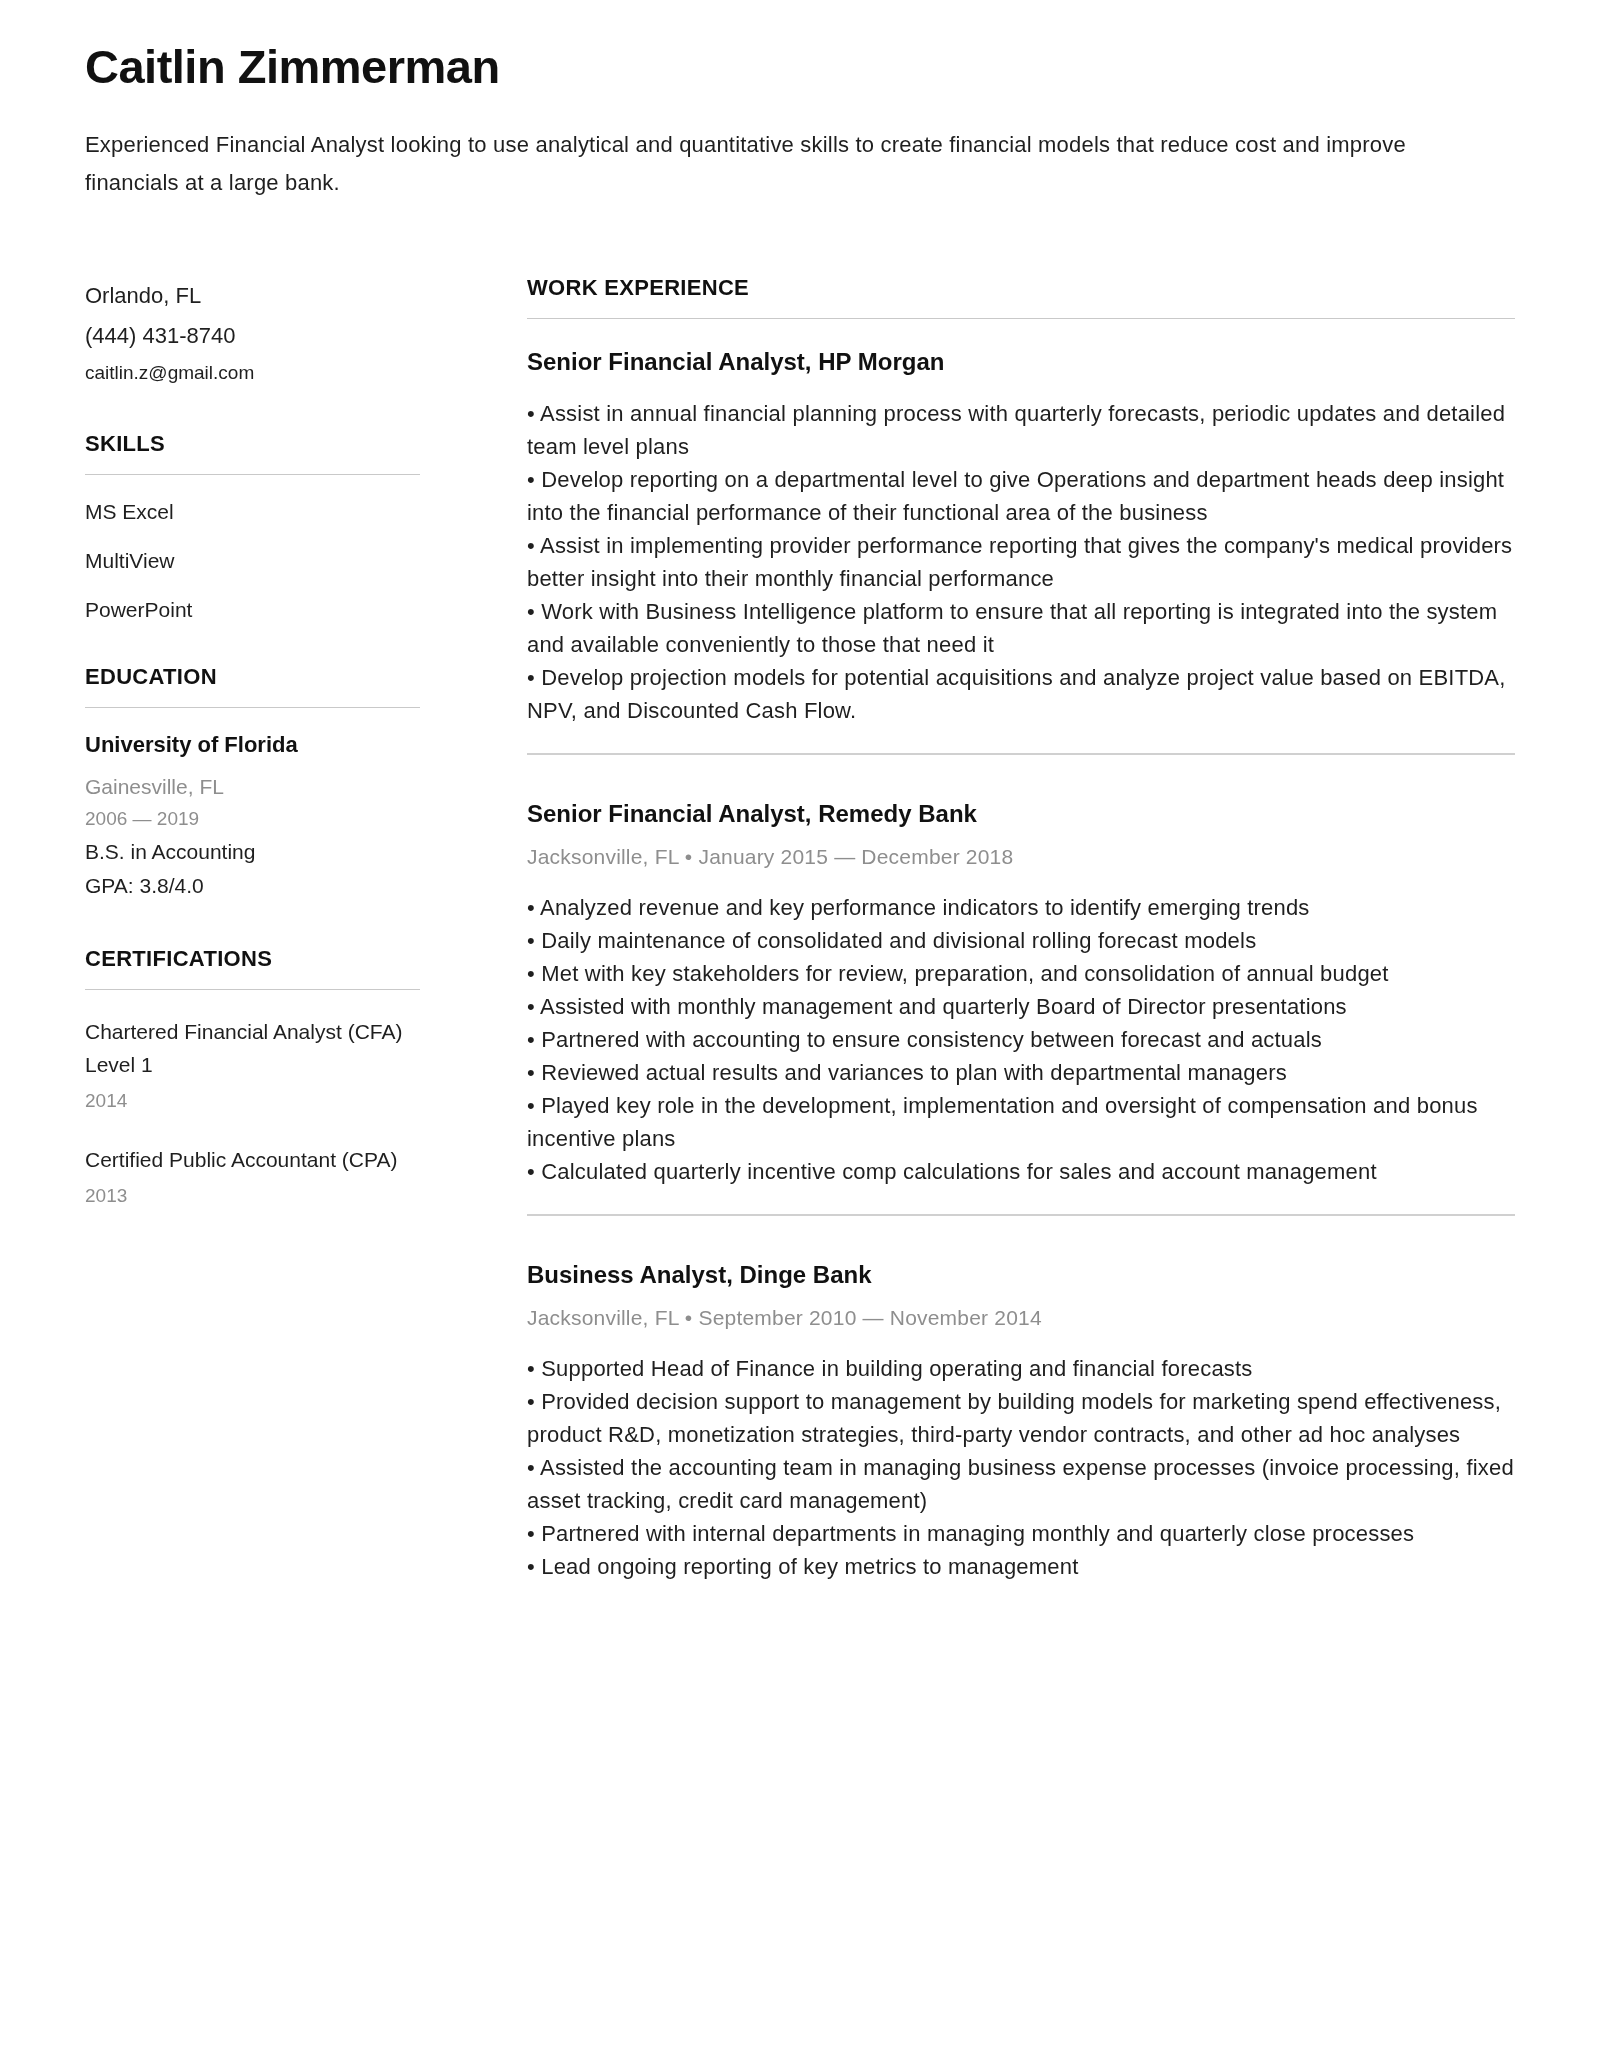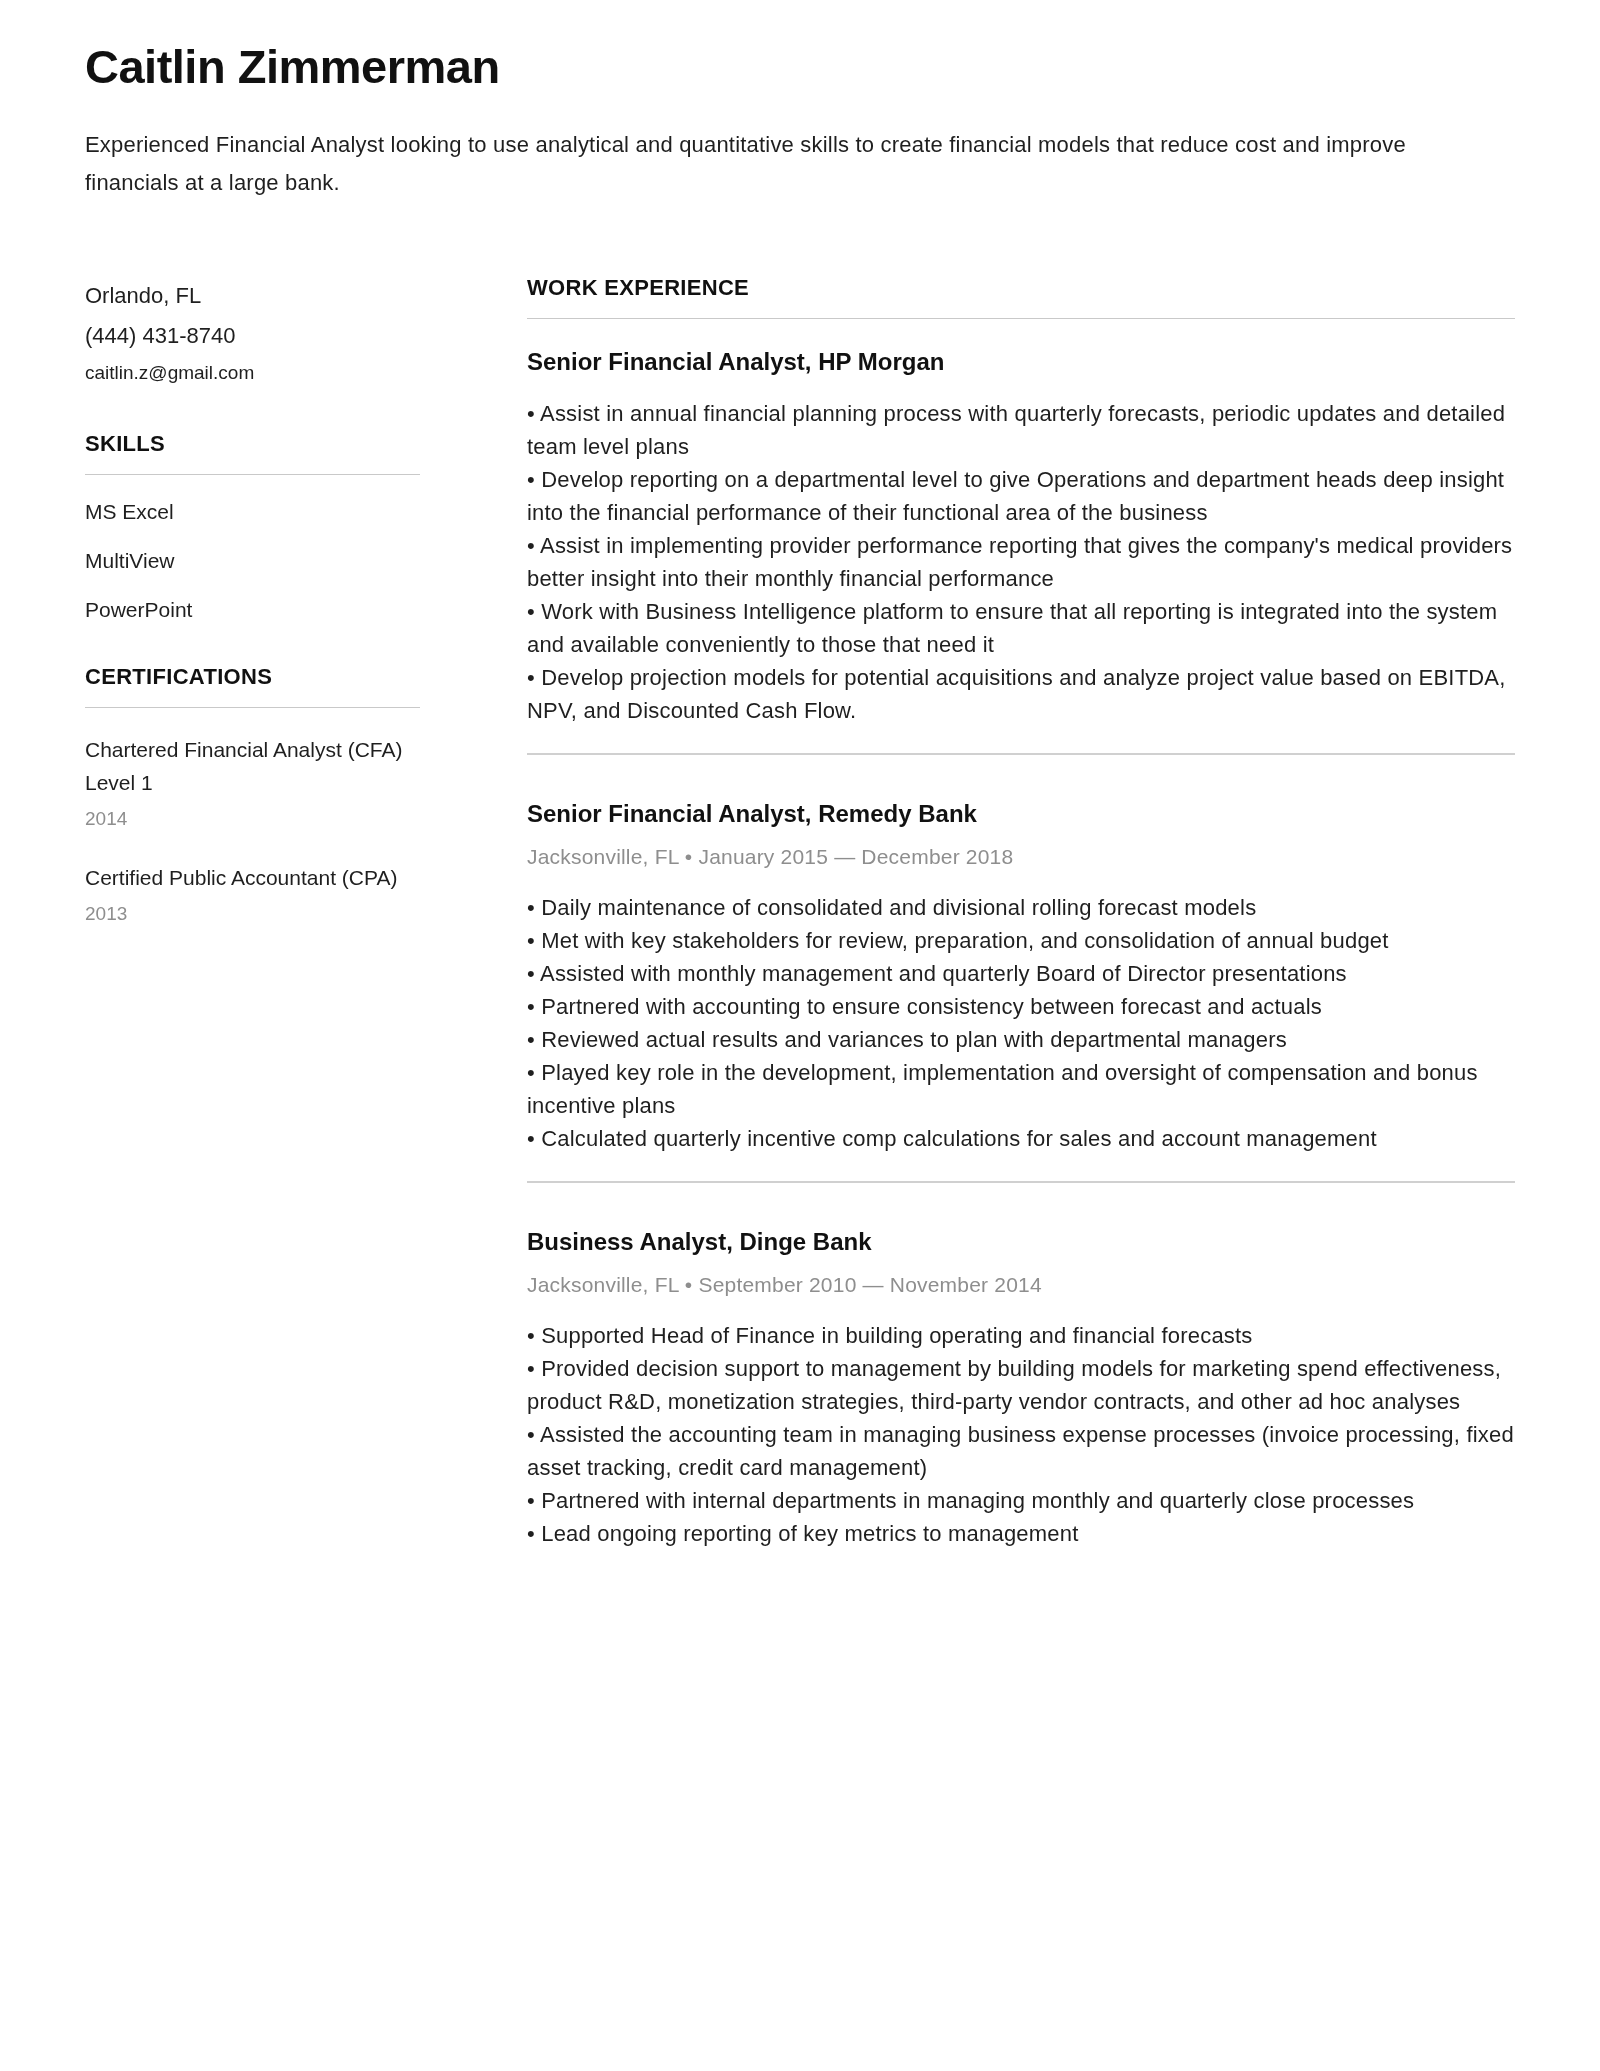--- a/index.html
+++ b/index.html
@@ -124,20 +124,30 @@
 
       <div class="side-section">
         <div class="sec-heading">SKILLS</div>
         <div class="skill-list">
           <div class="skill-item">MS Excel</div>
           <div class="skill-item">MultiView</div>
           <div class="skill-item">PowerPoint</div>
         </div>
       </div>
 
+      <div class="side-section">
+        <div class="sec-heading">EDUCATION</div>
+        <div class="edu-block">
+          <div class="edu-school">University of Florida</div>
+          <div class="edu-location">Gainesville, FL</div>
+          <div class="edu-dates">2006 — 2019</div>
+          <div class="edu-degree">B.S. in Accounting</div>
+          <div class="edu-gpa">GPA: 3.8/4.0</div>
+        </div>
+      </div>
 
       <div class="side-section">
         <div class="sec-heading">CERTIFICATIONS</div>
         <div class="cert-list">
           <div class="cert-item">
             <div class="cert-name">Chartered Financial Analyst (CFA) Level 1</div>
             <div class="cert-year">2014</div>
           </div>
           <div class="cert-item">
             <div class="cert-name">Certified Public Accountant (CPA)</div>
@@ -161,20 +171,21 @@
           <p class="bullet">Develop projection models for potential acquisitions and analyze project value based on EBITDA, NPV, and Discounted Cash Flow.</p>
         </div>
       </div>
 
       <div class="job-divider"></div>
 
       <div>
         <h3 class="job-title">Senior Financial Analyst, Remedy Bank</h3>
         <div class="job-meta">Jacksonville, FL • January 2015 — December 2018</div>
         <div class="bullets">
+          <p class="bullet">Analyzed revenue and key performance indicators to identify emerging trends</p>
           <p class="bullet">Daily maintenance of consolidated and divisional rolling forecast models</p>
           <p class="bullet">Met with key stakeholders for review, preparation, and consolidation of annual budget</p>
           <p class="bullet">Assisted with monthly management and quarterly Board of Director presentations</p>
           <p class="bullet">Partnered with accounting to ensure consistency between forecast and actuals</p>
           <p class="bullet">Reviewed actual results and variances to plan with departmental managers</p>
           <p class="bullet">Played key role in the development, implementation and oversight of compensation and bonus incentive plans</p>
           <p class="bullet">Calculated quarterly incentive comp calculations for sales and account management</p>
         </div>
       </div>
 

